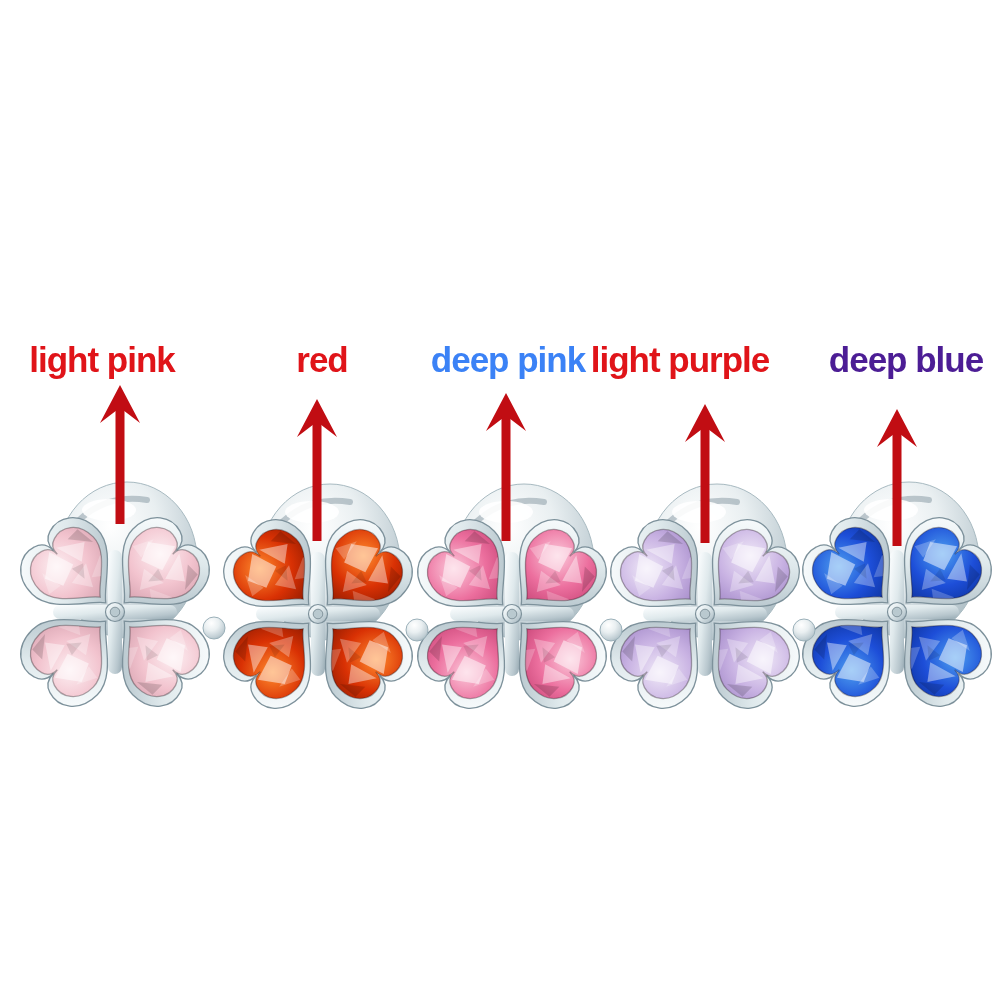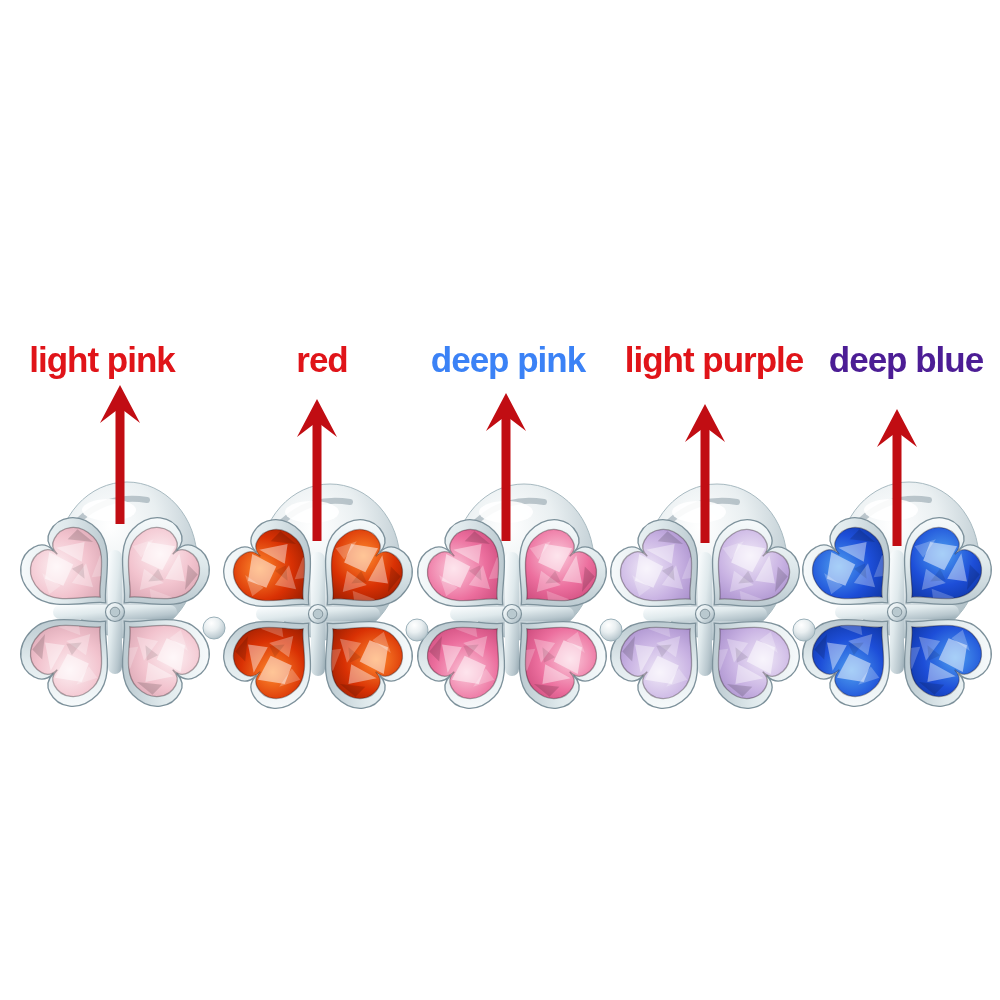--- a/index.html
+++ b/index.html
@@ -4,21 +4,21 @@
 <style>
   html,body{margin:0;padding:0;background:#ffffff;}
   body{width:1000px;height:1000px;overflow:hidden;font-family:"Liberation Sans", sans-serif;}
   .stage{position:relative;width:816px;height:1000px;background:#ffffff;}
   #scene{position:absolute;left:0;top:0;}
   .labels{position:absolute;left:0;top:0;width:100%;height:100%;pointer-events:none;}
   .color-label{
     position:absolute;top:340px;transform:translateX(-50%);
     font-weight:bold;font-size:35px;letter-spacing:-1px;white-space:nowrap;
   }
-  .lbl-0{left:102px;} .lbl-1{left:322px;} .lbl-2{left:508px;} .lbl-3{left:714px;} .lbl-4{left:906px;}
+  .lbl-0{left:102px;} .lbl-1{left:322px;} .lbl-2{left:508px;} .lbl-3{left:680px;} .lbl-4{left:906px;}
 </style>
 </head>
 <body>
 
 <div class="stage">
 
   <svg id="scene" width="1000" height="1000" viewBox="0 0 1000 1000">
     <defs id="scene-defs">
       <linearGradient id="chromeFrame" x1="0" y1="0" x2="1" y2="1">
         <stop offset="0" stop-color="#fcfeff"></stop>

